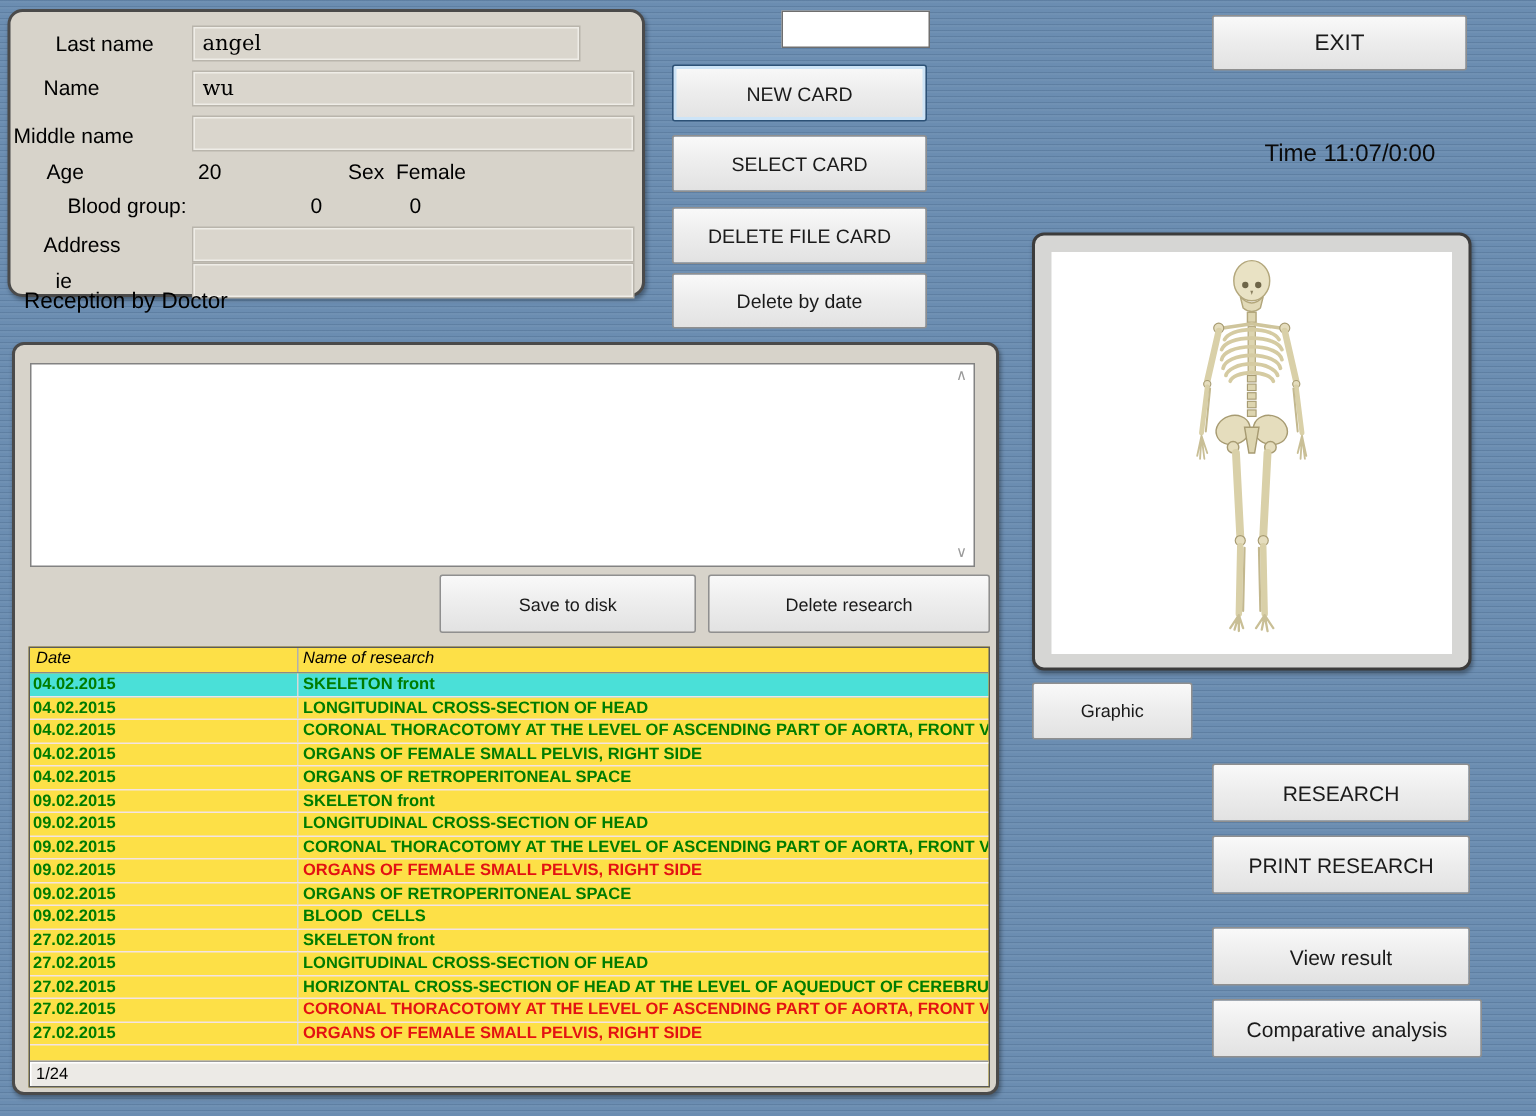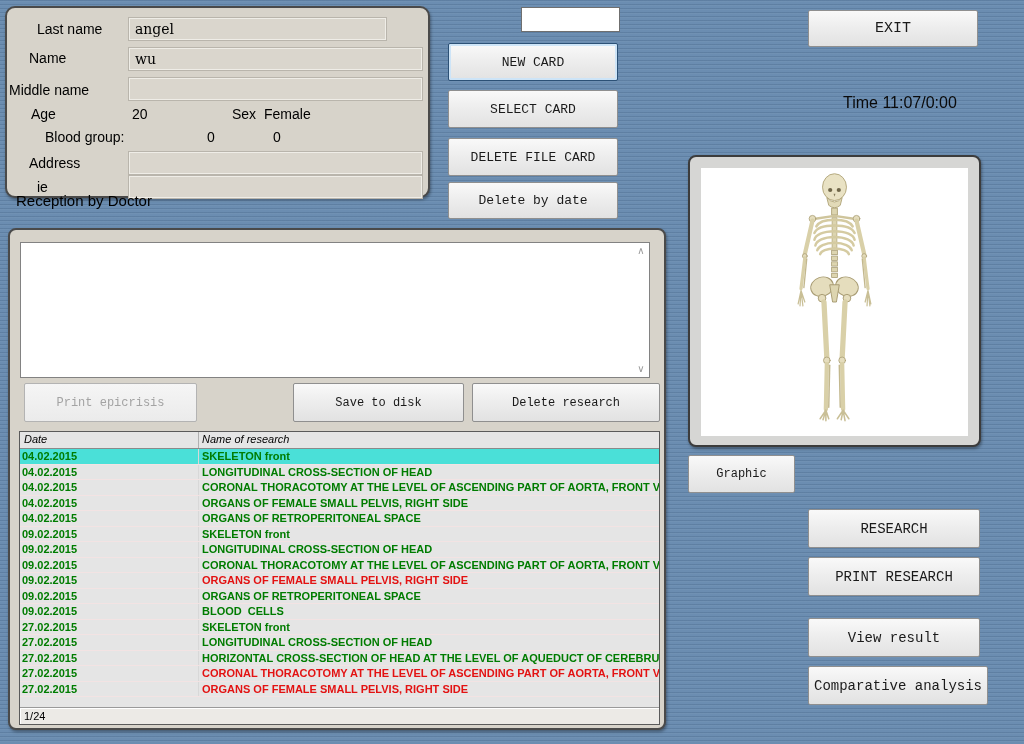--- a/index.html
+++ b/index.html
@@ -33,21 +33,21 @@
   }
 
   
   .btn {
     display:flex; align-items:center; justify-content:center;
     background:linear-gradient(#f9f9f9, #ededed 48%, #e2e2e2);
     border:1px solid #8f8f8f;
     border-radius:2px;
     font-size:13px; color:#1a1a1a;
     cursor:default; text-align:center;
-    font-family:Liberation Mono, monospace;
+    font-family:Liberation Sans, sans-serif;
   }
   .btn.big { font-size:14px; }
   .btn.focused {
     border:1px solid #2c5176;
     box-shadow:inset 0 0 0 2px #cde4f7;
   }
   .btn.disabled { color:#a3a3a3; border-color:#b3b3b3;
     background:linear-gradient(#f5f5f5, #ebebeb); }
 
   .search-input {
@@ -56,21 +56,21 @@
   }
 
   .notes-area {
     background:#fff; border:1px solid #828282; position:relative;
   }
   .scroll-arrow { position:absolute; right:2px; font-size:10px; color:#9a9a9a;
     line-height:10px; width:12px; text-align:center; }
 
   
   .rtable {
-    background:#e5e5e5; border:1px solid #5a5a5a; position:absolute; overflow:hidden;
+    background:#fde047; border:1px solid #5a5a5a; position:absolute; overflow:hidden;
   }
   .rhead { display:flex; height:17px; border-bottom:1px solid #8a8a8a;
     font-style:italic; font-size:11px; color:#000; }
   .rhead .c1 { width:179px; padding:1px 2px 0 4px; border-right:1px solid #b0b0b0; }
   .rhead .c2 { flex:1; padding:1px 2px 0 3px; }
   .trow { display:flex; height:15.5px; border-bottom:1px solid #f3e3e3; }
   .trow .cell { font-size:11px; font-weight:bold; white-space:pre; overflow:hidden; line-height:14px; }
   .trow .date { width:179px; padding:0 2px 0 2px; border-right:1px solid #d8d8d8; }
   .trow .name { flex:1; padding:0 2px 0 3px; }
   .trow.selected { background:#4ae0d8; }
@@ -136,21 +136,20 @@
 <span class="abs title-text" style="left:16px; top:192px;">Reception by Doctor</span>
 
 <div class="abs panel" style="left:8px; top:228px; width:658px; height:502px; border-radius:8px;">
 
   <div class="notes-area abs" style="left:10px; top:12px; width:630px; height:136px;">
     <span class="scroll-arrow" style="top:3px;">∧</span>
     <span class="scroll-arrow" style="bottom:3px;">∨</span>
     <span></span>
   </div>
 
-  <div class="abs btn disabled" style="left:14px; top:153px; width:173px; height:39px; font-size:12px;">Print epicrisis</div>
   <div class="abs btn" style="left:283px; top:153px; width:171px; height:39px; font-size:12px;">Save to disk</div>
   <div class="abs btn" style="left:462px; top:153px; width:188px; height:39px; font-size:12px;">Delete research</div>
 
   <div class="rtable" style="left:9px; top:201px; width:641px; height:294px;">
     <div class="rhead">
       <div class="c1">Date</div>
       <div class="c2">Name of research</div>
     </div>
     <div>
         <div class="trow selected">

